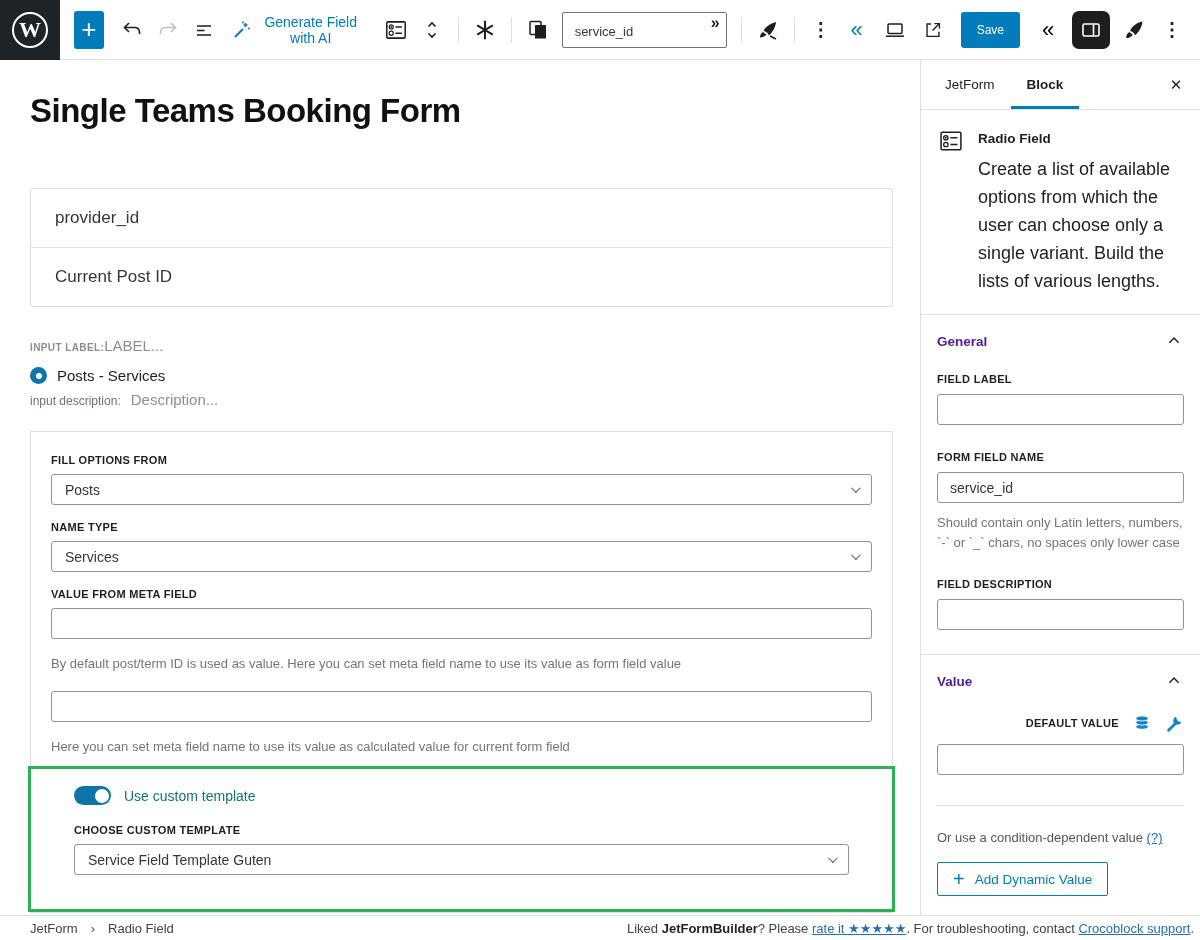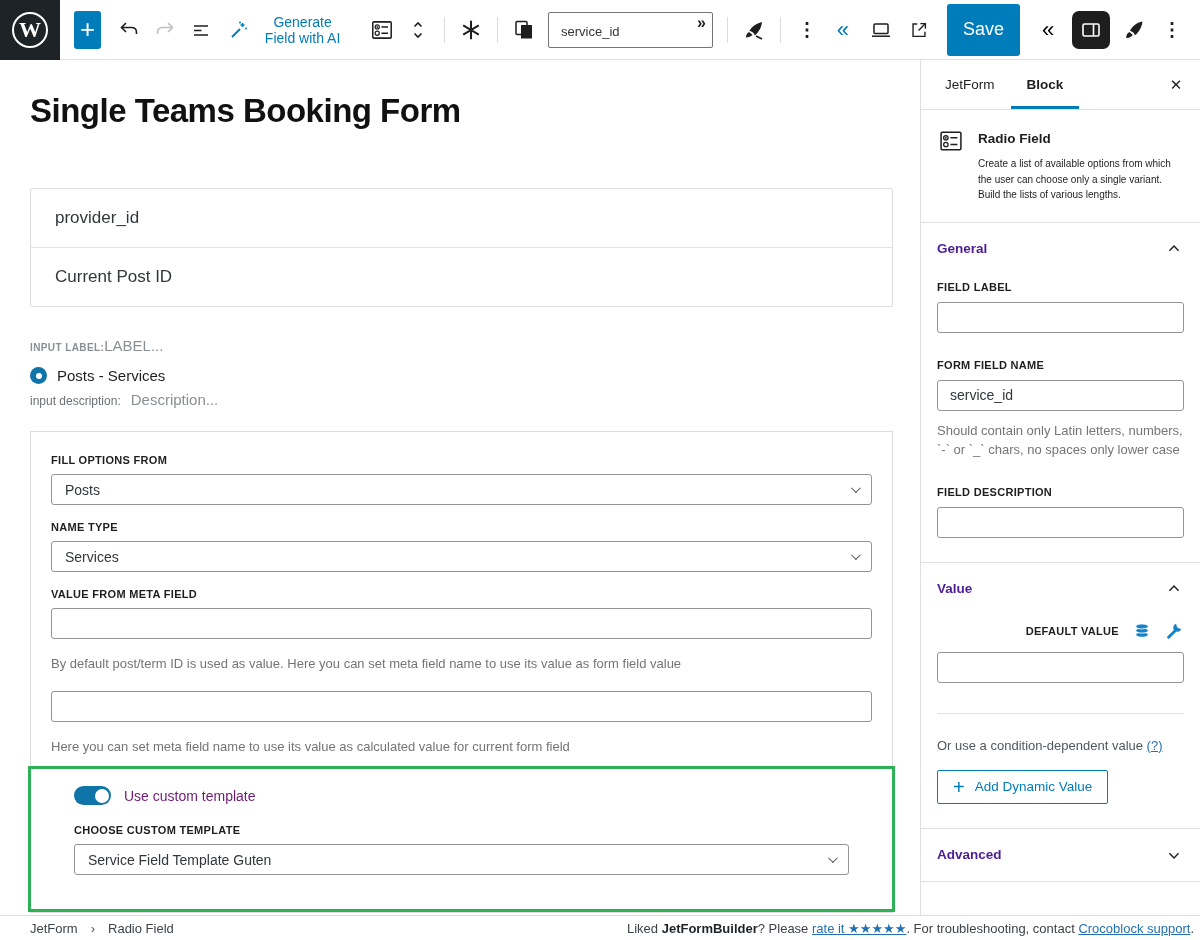--- a/index.html
+++ b/index.html
@@ -12,21 +12,21 @@
   .wp-logo { width:60px; height:60px; background:#1d2327; display:flex; align-items:center; justify-content:center; flex:0 0 auto; cursor:pointer; }
   .wp-ring { width:36px; height:36px; border:2px solid #fff; border-radius:50%; display:flex; align-items:center; justify-content:center; color:#fff; font-family:"Liberation Serif",serif; font-size:22px; font-weight:700; }
   .tb-btn { width:36px; height:36px; display:flex; align-items:center; justify-content:center; background:none; border:none; cursor:pointer; border-radius:2px; flex:0 0 auto; }
   .inserter { width:38px; height:38px; background:#007cba; border-radius:3px; margin:0 10px 0 14px; color:#fff; font-size:26px; font-weight:400; display:flex; align-items:center; justify-content:center; border:none; cursor:pointer; }
   .ai-btn { display:flex; align-items:center; gap:8px; color:#007cba; font-size:14px; background:none; border:none; cursor:pointer; padding:0 10px; height:36px; }
   .tb-sep { width:1px; height:26px; background:#ddd; margin:0 8px; flex:0 0 auto; }
   .tb-input-wrap { position:relative; margin:0 6px; }
   .tb-input { width:165px; height:36px; border:1px solid #757575; border-radius:2px; font-family:"Liberation Sans",sans-serif; font-size:13px; color:#32373c; padding:6px 30px 2px 12px; }
   .tb-input-exp { position:absolute; top:1px; right:7px; font-size:16px; font-weight:700; color:#1e1e1e; cursor:pointer; line-height:20px; }
   .right-cluster { margin-left:auto; display:flex; align-items:center; gap:2px; padding-right:10px; }
-  .save-btn { height:52px; background:#007cba; color:#fff; border:none; border-radius:3px; padding:0 16px; font-size:18px; font-family:"Liberation Sans",sans-serif; cursor:pointer; margin:0 8px; }
+  .save-btn { height:36px; background:#007cba; color:#fff; border:none; border-radius:3px; padding:0 16px; font-size:12px; font-family:"Liberation Sans",sans-serif; cursor:pointer; margin:0 8px; }
   .dark-toggle { width:38px; height:38px; background:#1e1e1e; border-radius:7px; display:flex; align-items:center; justify-content:center; border:none; cursor:pointer; margin:0 4px; }
   .kebab { font-size:19px; font-weight:700; color:#1e1e1e; letter-spacing:0; }
   .guillemet { font-size:22px; line-height:1; font-weight:400; }
   .guillemet.blue { color:#007cba; }
 
   
   .workspace { flex:1 1 auto; display:flex; overflow:hidden; }
   .editor { flex:1 1 auto; padding:18px 27px 0 30px; overflow:hidden; }
   .page-title { font-size:33px; font-weight:800; letter-spacing:-0.5px; color:#111; margin-top:14px; }
 
@@ -47,32 +47,32 @@
   .options-box { border:1px solid #ddd; margin-top:23px; padding:22px 20px 0 20px; }
   .fld-label { font-size:11px; font-weight:700; letter-spacing:.3px; color:#1e1e1e; margin-bottom:8px; }
   .w-select { height:31px; border:1px solid #949494; border-radius:3px; background:#fff; display:flex; align-items:center; justify-content:space-between; padding:0 13px; font-size:14px; color:#32373c; cursor:pointer; margin-bottom:16px; }
   .chev-down { width:7px; height:7px; border-right:1.5px solid #50575e; border-bottom:1.5px solid #50575e; transform:rotate(45deg) translateY(-2px); }
   .w-input { width:100%; height:31px; border:1px solid #949494; border-radius:3px; background:#fff; font-family:"Liberation Sans",sans-serif; font-size:14px; color:#32373c; padding:0 12px; }
   .help-txt { font-size:13px; color:#757575; margin:16px 0 18px; line-height:1.4; }
   .hl-box { border:3px solid #2cb157; margin:10px -23px 0 -23px; padding:17px 43px 34px 43px; }
   .toggle-row { display:flex; align-items:center; gap:13px; margin-bottom:19px; cursor:pointer; }
   .toggle { width:37px; height:19px; border-radius:10px; background:#0f74a8; position:relative; flex:0 0 auto; }
   .toggle::after { content:""; position:absolute; right:2.5px; top:2.5px; width:14px; height:14px; border-radius:50%; background:#fff; }
-  .toggle-label { font-size:14px; color:#701a75; }
+  .toggle-label { font-size:14px; color:#0f766e; }
   .hl-box .w-select { margin-bottom:0; }
 
   
   .sidebar { width:280px; flex:0 0 auto; border-left:1px solid #e0e0e0; display:flex; flex-direction:column; overflow:hidden; }
   .sb-tabs { height:50px; flex:0 0 auto; display:flex; align-items:stretch; border-bottom:1px solid #e0e0e0; padding-left:8px; }
   .sb-tab { display:flex; align-items:center; padding:0 16px; font-size:13.5px; font-weight:500; color:#1e1e1e; cursor:pointer; border:none; background:none; font-family:"Liberation Sans",sans-serif; }
   .sb-tab.active { font-weight:600; box-shadow:inset 0 -3px 0 #007cba; }
   .sb-close { margin-left:auto; margin-right:6px; align-self:center; width:36px; height:36px; display:flex; align-items:center; justify-content:center; font-size:15px; color:#1e1e1e; background:none; border:none; cursor:pointer; }
   .sb-card { display:flex; gap:13px; padding:17px 16px 19px; border-bottom:1px solid #e0e0e0; }
   .sb-card-title { font-size:13.5px; font-weight:700; margin:4px 0 10px; }
-  .sb-card-desc { font-size:10px; line-height:1.55; color:#1e1e1e; }
+  .sb-card-desc { font-size:18px; line-height:1.55; color:#1e1e1e; }
   .panel { border-bottom:1px solid #e0e0e0; padding:16px 16px 24px; }
   .panel-head { display:flex; align-items:center; justify-content:space-between; cursor:pointer; }
   .panel-title { font-size:13.5px; font-weight:600; color:#4c1d95; }
   .panel.collapsed { padding-bottom:16px; }
   .sb-field { margin-top:22px; }
   .sb-field .fld-label { margin-bottom:9px; }
   .sb-help { font-size:13px; color:#757575; line-height:1.5; margin-top:10px; }
   .dv-row { display:flex; align-items:center; gap:13px; margin-top:22px; margin-bottom:11px;justify-content:flex-end; }
   .inset-divider { border-top:1px solid #e0e0e0; margin-top:30px; }
   .cond-line { font-size:13px; color:#50575e; margin-top:24px; }

